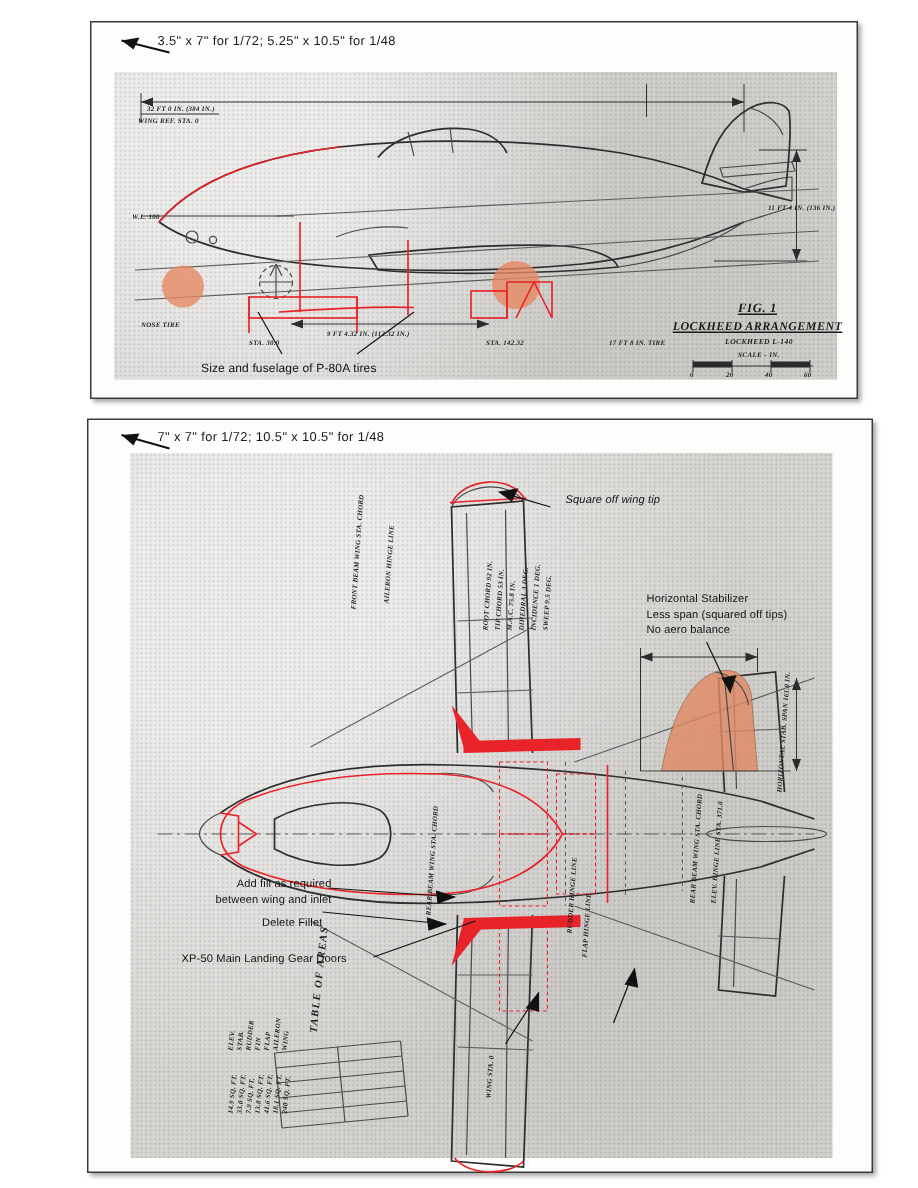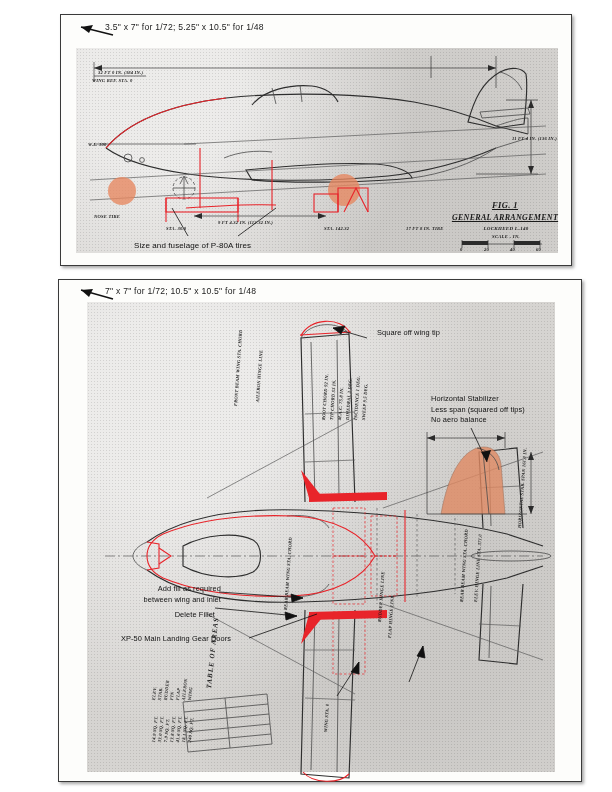--- a/index.html
+++ b/index.html
@@ -232,21 +232,21 @@
     <div class="mlab" style="left:436px;top:88px;">11 FT 4 IN. (136 IN.)</div>
     <div class="mlab" style="left:16px;top:30px;">WING REF. STA. 0</div>
     <div class="mlab" style="left:12px;top:94px;">W.L. 100</div>
     <div class="mlab" style="left:18px;top:166px;">NOSE TIRE</div>
     <div class="mlab" style="left:90px;top:178px;">STA. 30.0</div>
     <div class="mlab" style="left:142px;top:172px;">9 FT 4.32 IN. (112.32 IN.)</div>
     <div class="mlab" style="left:248px;top:178px;">STA. 142.32</div>
     <div class="mlab" style="left:330px;top:178px;">17 FT 8 IN. TIRE</div>
 
     <div class="title-blk tb1" style="left:392px;top:152px;width:74px;">FIG. 1</div>
-    <div class="title-blk tb2" style="left:360px;top:165px;width:138px;">GENERAL ARRANGEMENT</div>
+    <div class="title-blk tb2" style="left:360px;top:165px;width:138px;">LOCKHEED ARRANGEMENT</div>
     <div class="title-blk tb3" style="left:378px;top:178px;width:104px;">LOCKHEED L-140</div>
     <div class="title-blk tb4" style="left:392px;top:186px;width:76px;">SCALE - IN.</div>
     <div class="mlab" style="left:384px;top:199px;">0</div>
     <div class="mlab" style="left:408px;top:199px;">20</div>
     <div class="mlab" style="left:434px;top:199px;">40</div>
     <div class="mlab" style="left:460px;top:199px;">60</div>
   </div>
 
   <div class="note" style="left:73px;top:225px;font-size:8px;">Size and fuselage of P-80A tires</div>
 </div>
@@ -391,21 +391,21 @@
           <line x1="101" y1="450" x2="185" y2="442"></line>
           <line x1="96" y1="400" x2="101" y2="450"></line>
           <line x1="138" y1="396" x2="143" y2="446"></line>
           <line x1="180" y1="392" x2="185" y2="442"></line>
         </g>
       </g>
 
       <path class="red" d="M216,470 C226,482 252,482 262,472"></path>
     </svg>
 
-    <div class="note" style="left:290px;top:26px;">Square off wing tip</div>
+    <div class="note" style="left:290px;top:26px;font-style:italic;">Square off wing tip</div>
 
     <div class="note r" style="left:24px;top:282px;width:110px;">Add fill as required
 between wing and inlet</div>
 
     <div class="note" style="left:344px;top:92px;">Horizontal Stabilizer
 Less span (squared off tips)
 No aero balance</div>
 
     <div class="note r" style="left:24px;top:308px;width:104px;">Delete Fillet</div>
 

